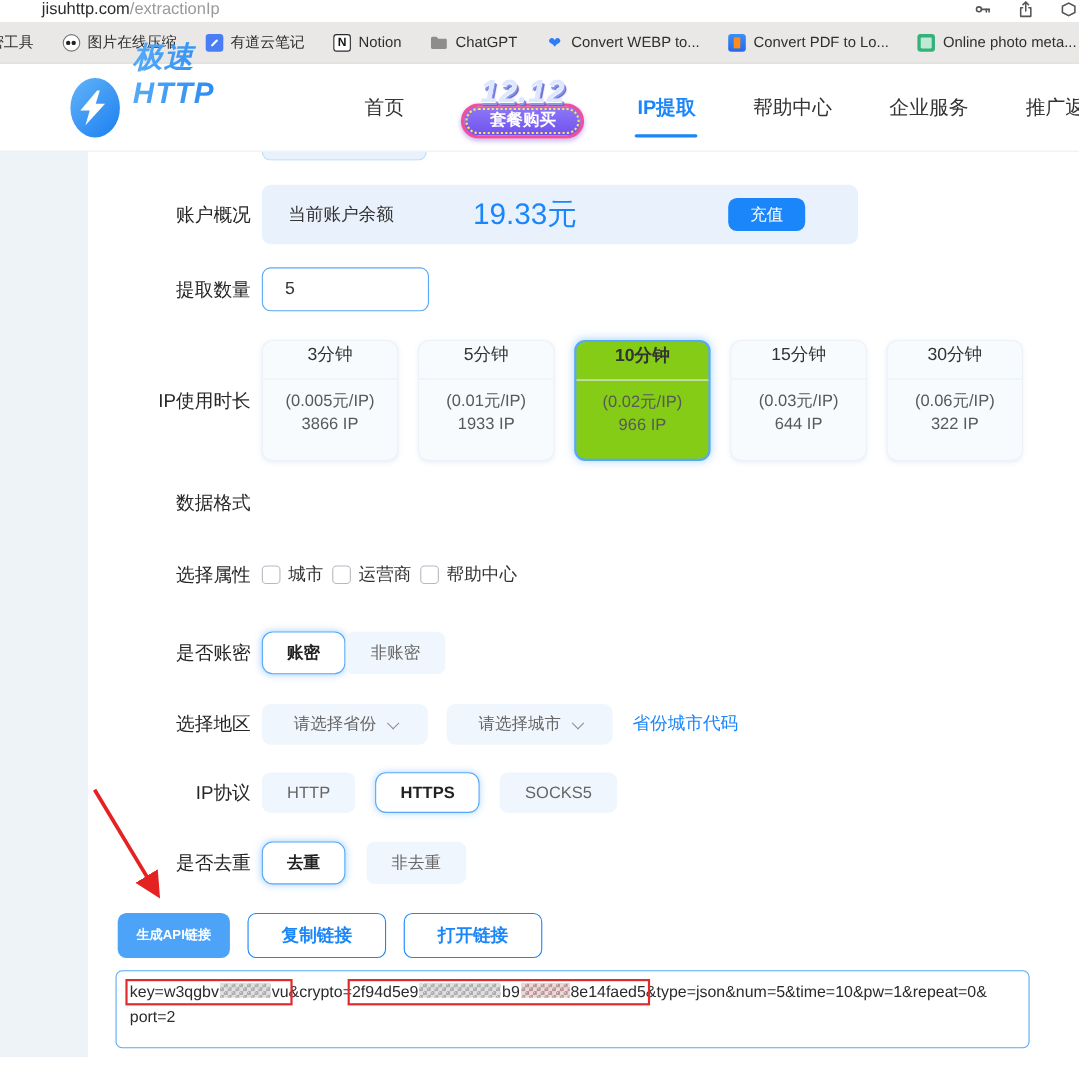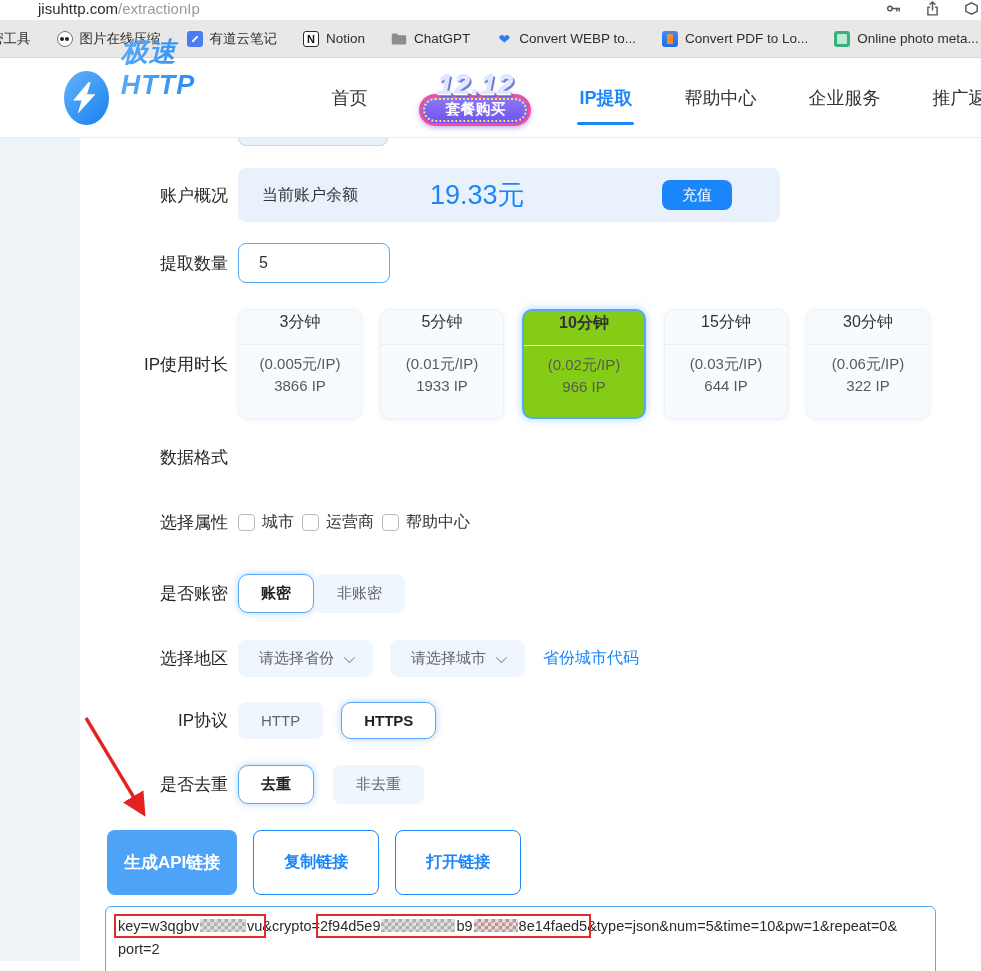--- a/index.html
+++ b/index.html
@@ -99,33 +99,33 @@
     border-radius:10px; box-shadow:0 0 7px rgba(87,169,247,.5); }
 
   .row-format { margin-top:27px; } .row-format .fctrl { gap:24px; }
   .row-attrs { margin-top:42px; } .row-attrs .fctrl { gap:8px; }
   .cbrow { display:flex; align-items:center; gap:7px; cursor:pointer; }
   .cb { width:17px; height:17px; border:1.5px solid #b4bac3; border-radius:4px; background:#fff; }
   .cbrow .cbl { font-size:16px; color:#333; }
 
   .row-auth { margin-top:40px; } .row-auth .fctrl { }
   .row-region { margin-top:27px; }
-  .select { width:135px; height:37px; background:#f0f6fd; border-radius:8px; display:flex;
+  .select { width:151px; height:37px; background:#f0f6fd; border-radius:8px; display:flex;
     align-items:center; justify-content:center; gap:10px; font-size:15px; color:#666; cursor:pointer; }
   .select + .select { margin-left:17px; }
   .chev { width:8px; height:8px; border-right:1.5px solid #8a9099; border-bottom:1.5px solid #8a9099;
     transform:rotate(45deg) translateY(-2px); }
   .code-link { margin-left:18px; font-size:16px; color:#1a86f9; font-weight:500; text-decoration:none; }
 
   .row-protocol { margin-top:25px; } .row-protocol .fctrl { gap:18px; }
   .row-dedupe { margin-top:26px; } .row-dedupe .fctrl { gap:19px; }
 
   .actions { margin-top:26px; margin-left:27px; display:flex; gap:16px; }
-  .gen-btn { background:#4da3f8; color:#fff; font-size:17px; font-weight:600; border:none;
-    border-radius:8px; padding:21px 17px; cursor:pointer; font-family:inherit; }
+  .gen-btn { background:#4da3f8; color:#fff; font-size:12px; font-weight:600; border:none;
+    border-radius:8px; padding:9px 17px; cursor:pointer; font-family:inherit; }
   .line-btn { background:#fff; color:#1a86f9; font-size:16px; font-weight:600;
     border:1px solid #1a86f9; border-radius:8px; padding:9px 30px; cursor:pointer; font-family:inherit; }
 
   .urlbox { margin-top:11px; margin-left:25px; width:831px; min-height:71px; background:#fff;
     border:1px solid #57a9f7; border-radius:6px; padding:8px 12px; font-size:14.5px;
     line-height:23px; color:#2b2b2b; position:relative; word-break:break-all; }
   .redbox { outline:2px solid #e02b2b; outline-offset:2px; }
   .censor { display:inline-block; height:13px; vertical-align:-1px; margin:0 1px;
     background-image:
       linear-gradient(45deg,#ababab 25%,transparent 25%,transparent 75%,#ababab 75%),
@@ -327,20 +327,21 @@
           </div>
         <a class="code-link" href="#">省份城市代码</a>
       </div>
     </div>
 
     <div class="frow row-protocol">
       <div class="flabel">IP协议</div>
       <div class="fctrl">
         <button class="optbtn">HTTP</button>
         <button class="optbtn sel">HTTPS</button>
+        <button class="optbtn">SOCKS5</button>
       </div>
     </div>
 
     <div class="frow row-dedupe">
       <div class="flabel">是否去重</div>
       <div class="fctrl">
         <button class="optbtn sel">去重</button>
         <button class="optbtn">非去重</button>
       </div>
     </div>

